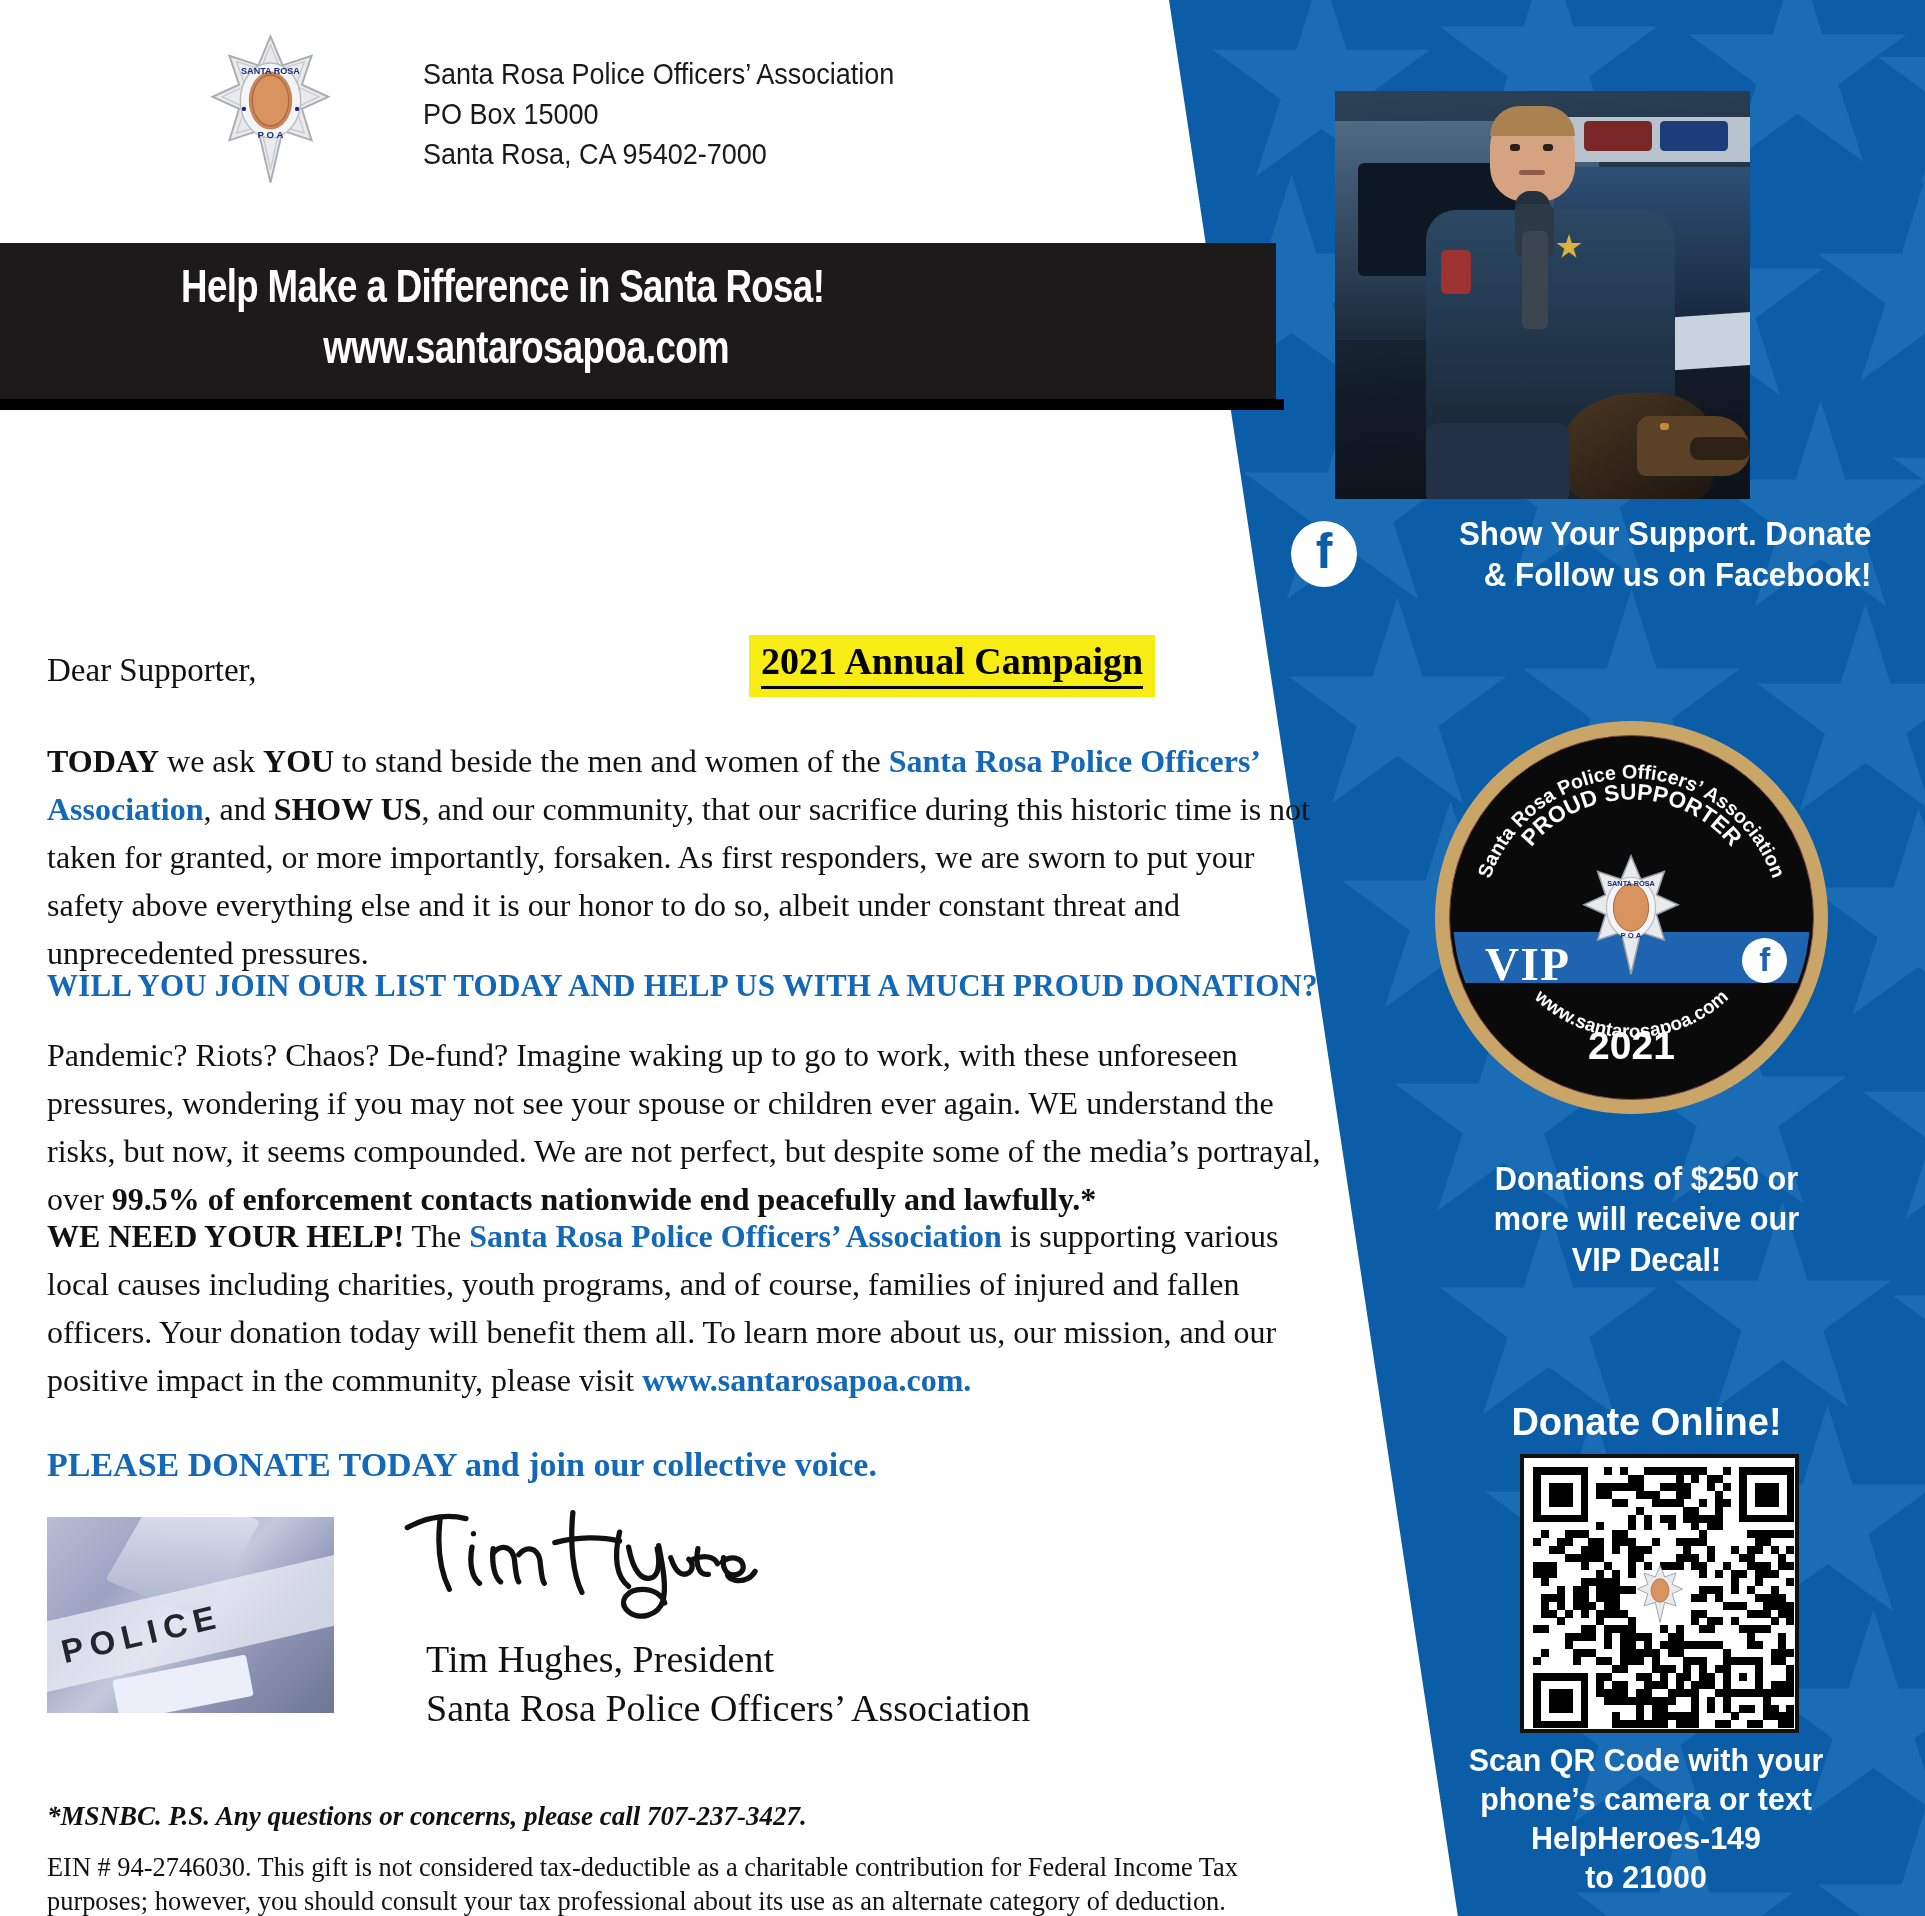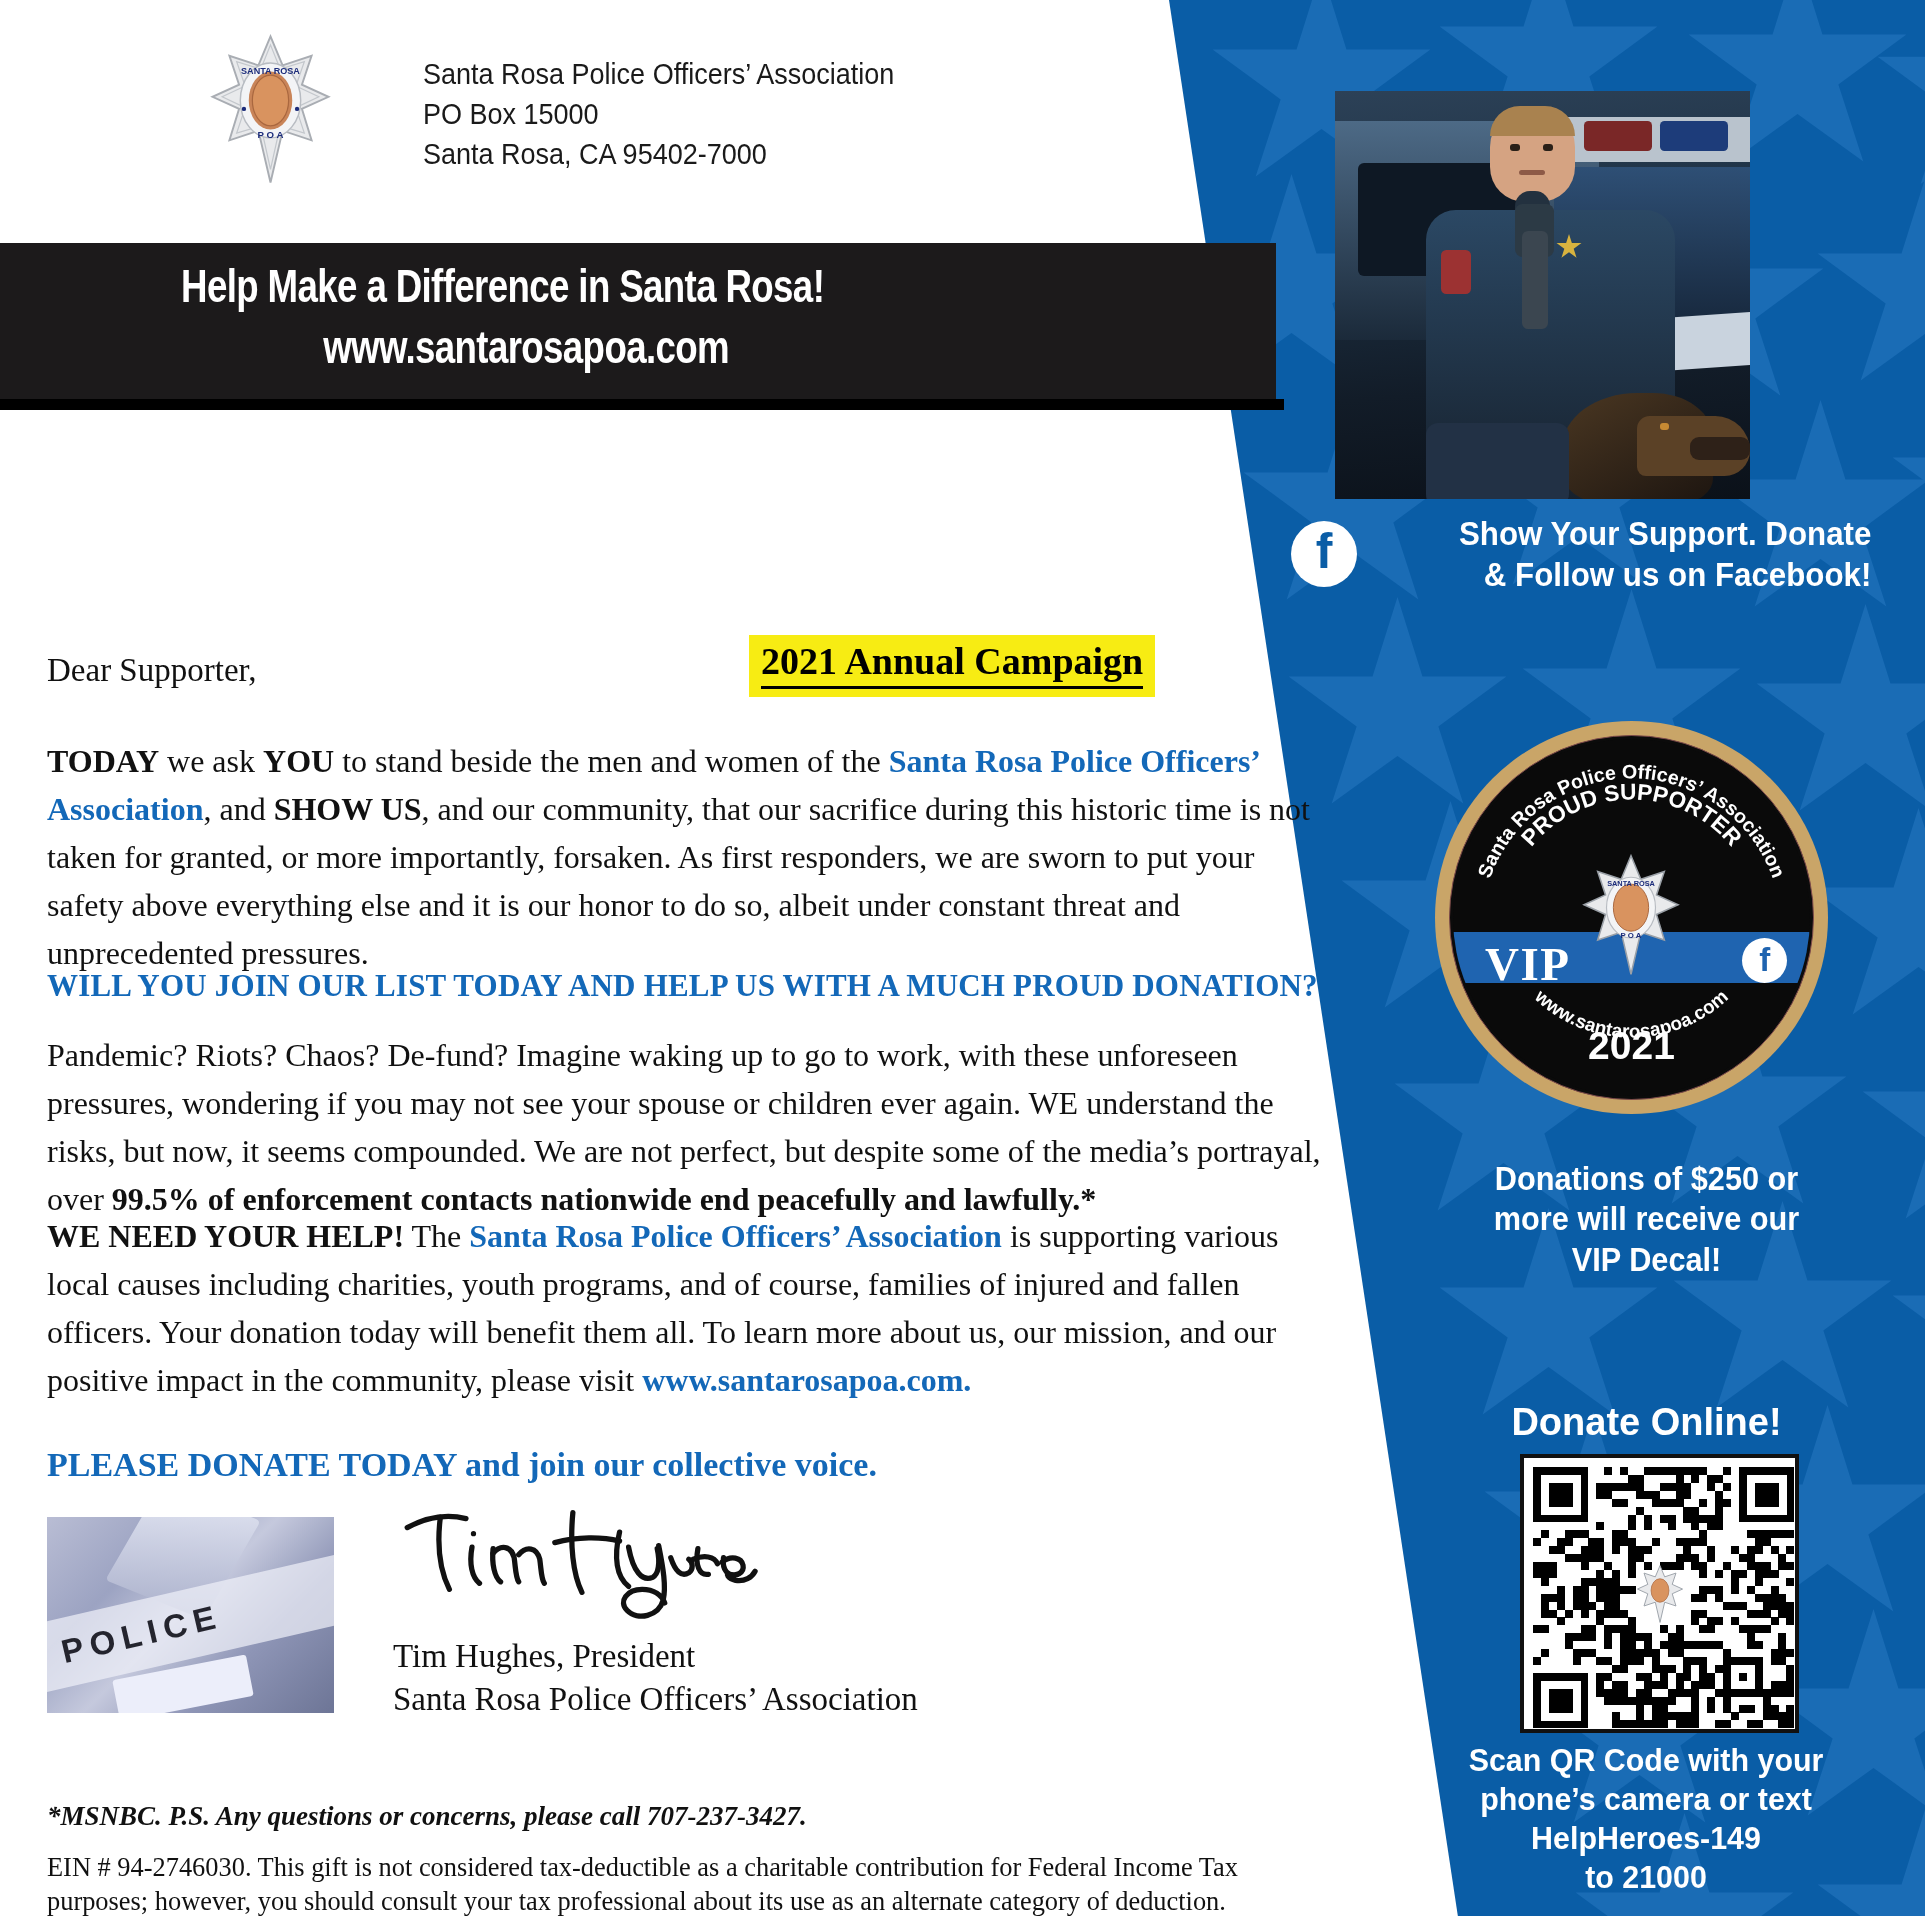--- a/index.html
+++ b/index.html
@@ -148,21 +148,21 @@
     font-family:"Liberation Sans",sans-serif; font-weight:bold; font-size:33px; color:#15151e;
     letter-spacing:6.8px; transform:rotate(-13deg); opacity:.92;
   }
   #pp-band{ position:absolute; left:-30px; top:72px; width:347px; height:69px; background:rgba(238,240,248,.72); transform:rotate(-13deg);}
   #pp-lens{ position:absolute; left:83px; top:-22.7px; width:106px; height:113px; background:linear-gradient(160deg,#e6e9f5,#aab0cb); transform:rotate(22deg) skewX(-8deg); border-radius:4.5px; }
   #pp-rect{ position:absolute; left:68px; top:150px; width:136px; height:42px; background:#eceefa; border-radius:3px; transform:rotate(-11deg);}
 
   #sig-block{ position:absolute; left:393px; top:1497px; z-index:4; }
   #regards{ font-family:"Liberation Serif",serif; font-size:33px; color:#111;}
   #signature{ margin-top:1.5px; }
-  #sig-name{ margin-top:4.5px; font-family:"Liberation Serif",serif; font-size:33px; color:#111; line-height:1.3;}
+  #sig-name{ margin-top:4.5px; font-family:"Liberation Serif",serif; font-size:38px; color:#111; line-height:1.3;margin-left:33px;}
 
   #footnote{
     position:absolute; left:47px; top:1801px; width:1284px; z-index:4;
     font-family:"Liberation Serif",serif; font-style:italic; font-weight:bold; font-size:27px; color:#111;
   }
   #ein{
     position:absolute; left:47px; top:1850px; width:1299px; z-index:4;
     font-family:"Liberation Serif",serif; font-size:26.4px; line-height:1.3; color:#111;
   }
 </style>

